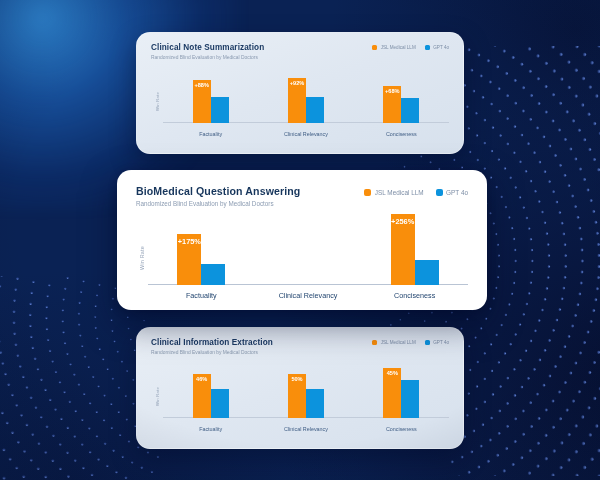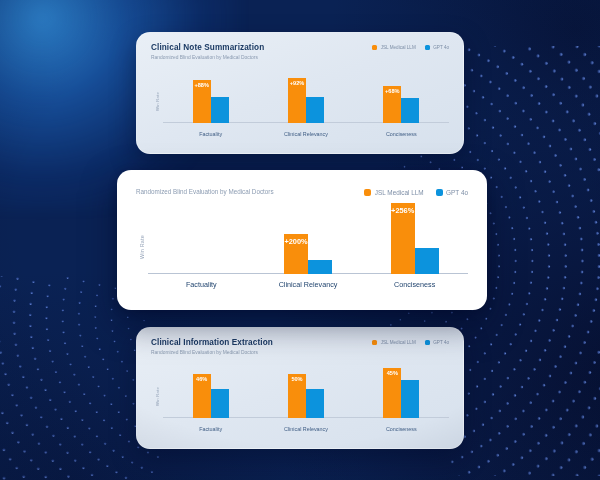--- a/index.html
+++ b/index.html
@@ -1584,20 +1584,21 @@
           </div>
         </div>
       </div>
     </div>
   </div>
 
   <div class="card front" id="card-mid">
     <div class="card-inner">
       <div class="hdr">
         <div class="hdr-left">
+          <div class="card-title">BioMedical Question Answering</div>
           <div class="card-sub">Randomized Blind Evaluation by Medical Doctors</div>
         </div>
         <div class="legend">
           <div class="legend-item">
             <span class="swatch orange"></span>
             <span class="legend-label">JSL Medical LLM</span>
           </div>
           <div class="legend-item">
             <span class="swatch blue"></span>
             <span class="legend-label">GPT 4o</span>
@@ -1606,30 +1607,30 @@
       </div>
 
       <div class="chart">
         <div class="ylabel-wrap">
           <span class="ylabel">Win Rate</span>
         </div>
         <div class="plot">
           <div class="axis-line"></div>
 
           <div class="group">
+            <div class="bars">
+              <div class="bar orange" style="height:72%">
+                <span class="bar-value">+175%</span>
+              </div>
+              <div class="bar blue" style="height:30%"></div>
+            </div>
             <span class="cat-label">Factuality</span>
           </div>
 
           <div class="group">
-            <div class="bars">
-              <div class="bar orange" style="height:56%">
-                <span class="bar-value">+200%</span>
-              </div>
-              <div class="bar blue" style="height:20%"></div>
-            </div>
             <span class="cat-label">Clinical Relevancy</span>
           </div>
 
           <div class="group">
             <div class="bars">
               <div class="bar orange" style="height:100%">
                 <span class="bar-value">+256%</span>
               </div>
               <div class="bar blue" style="height:36%"></div>
             </div>

